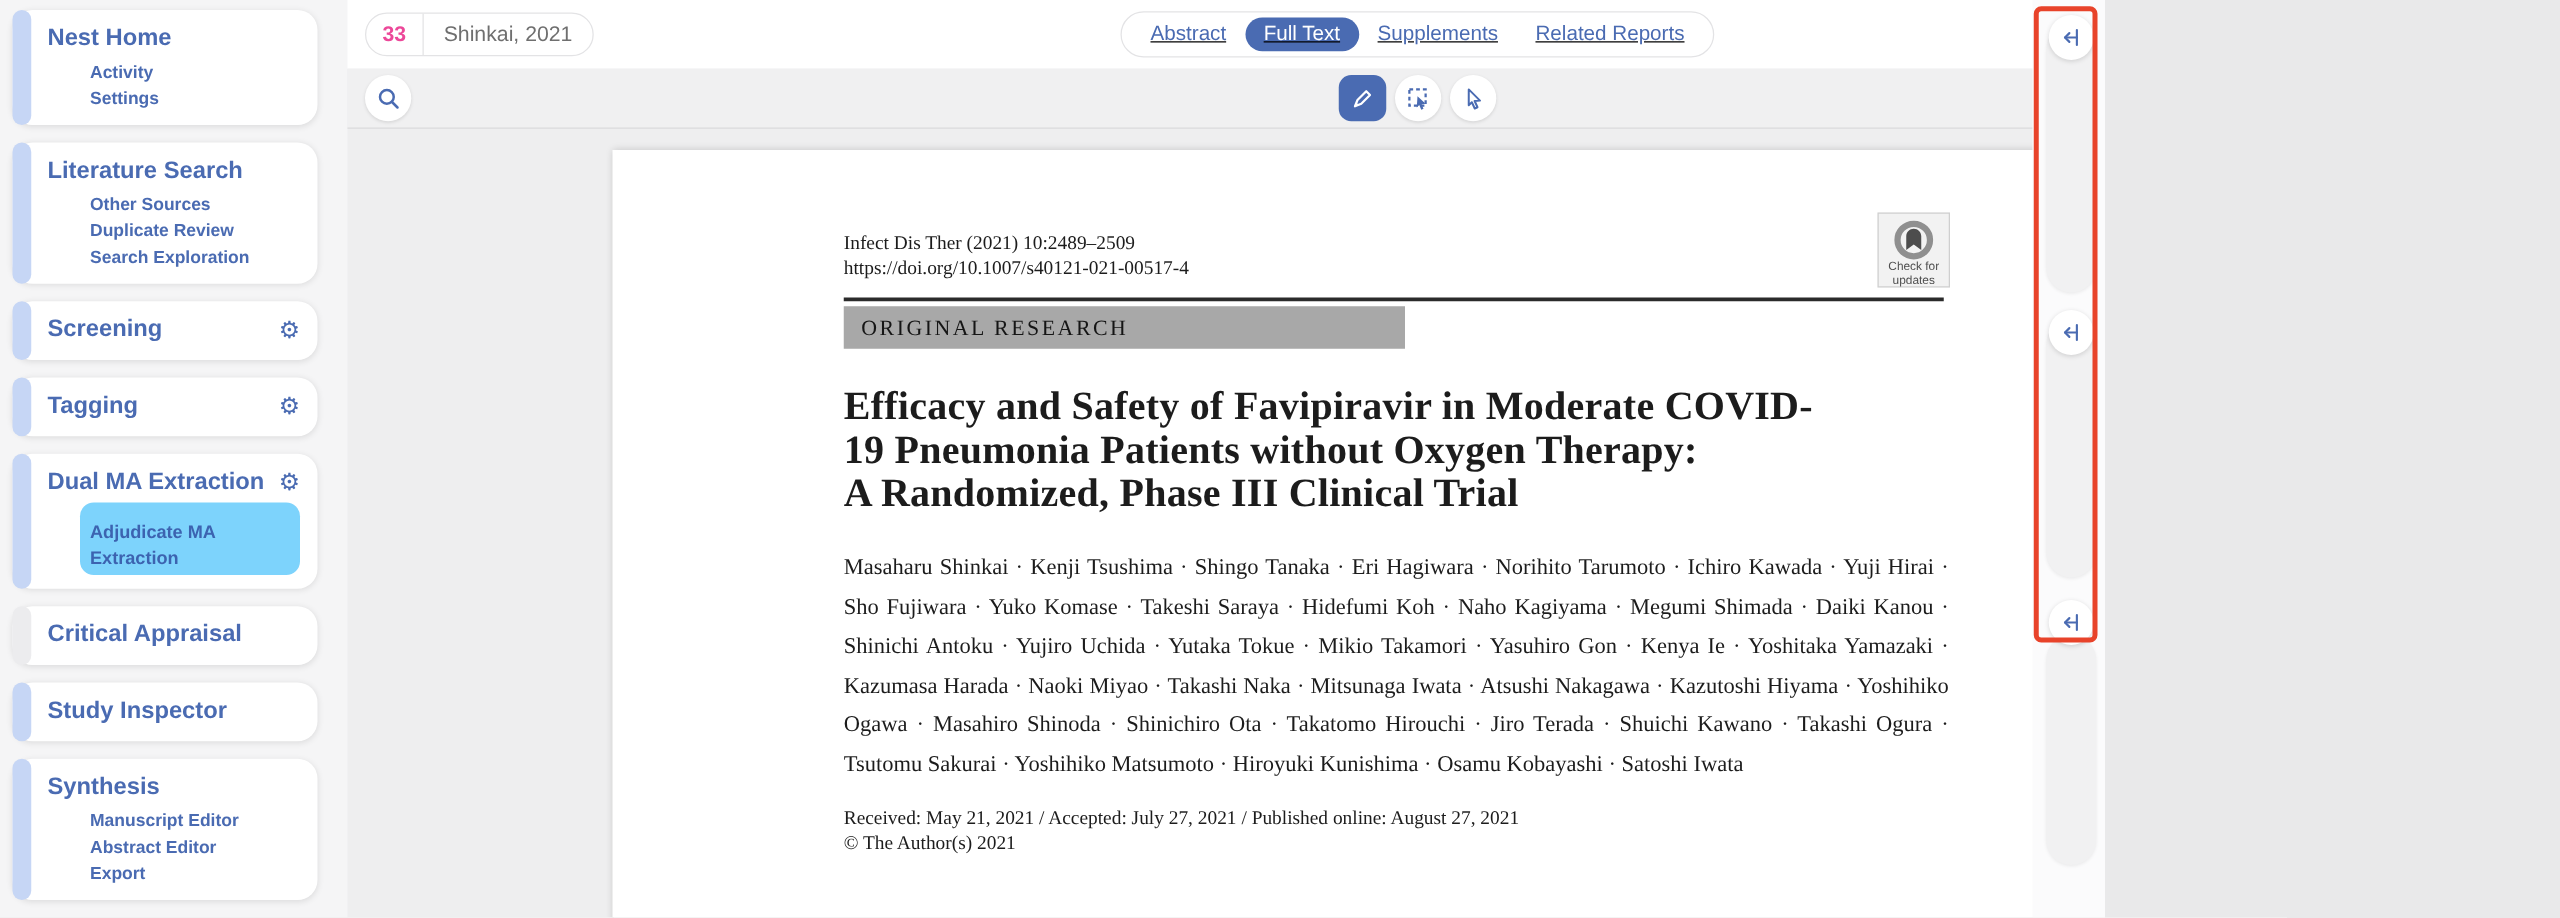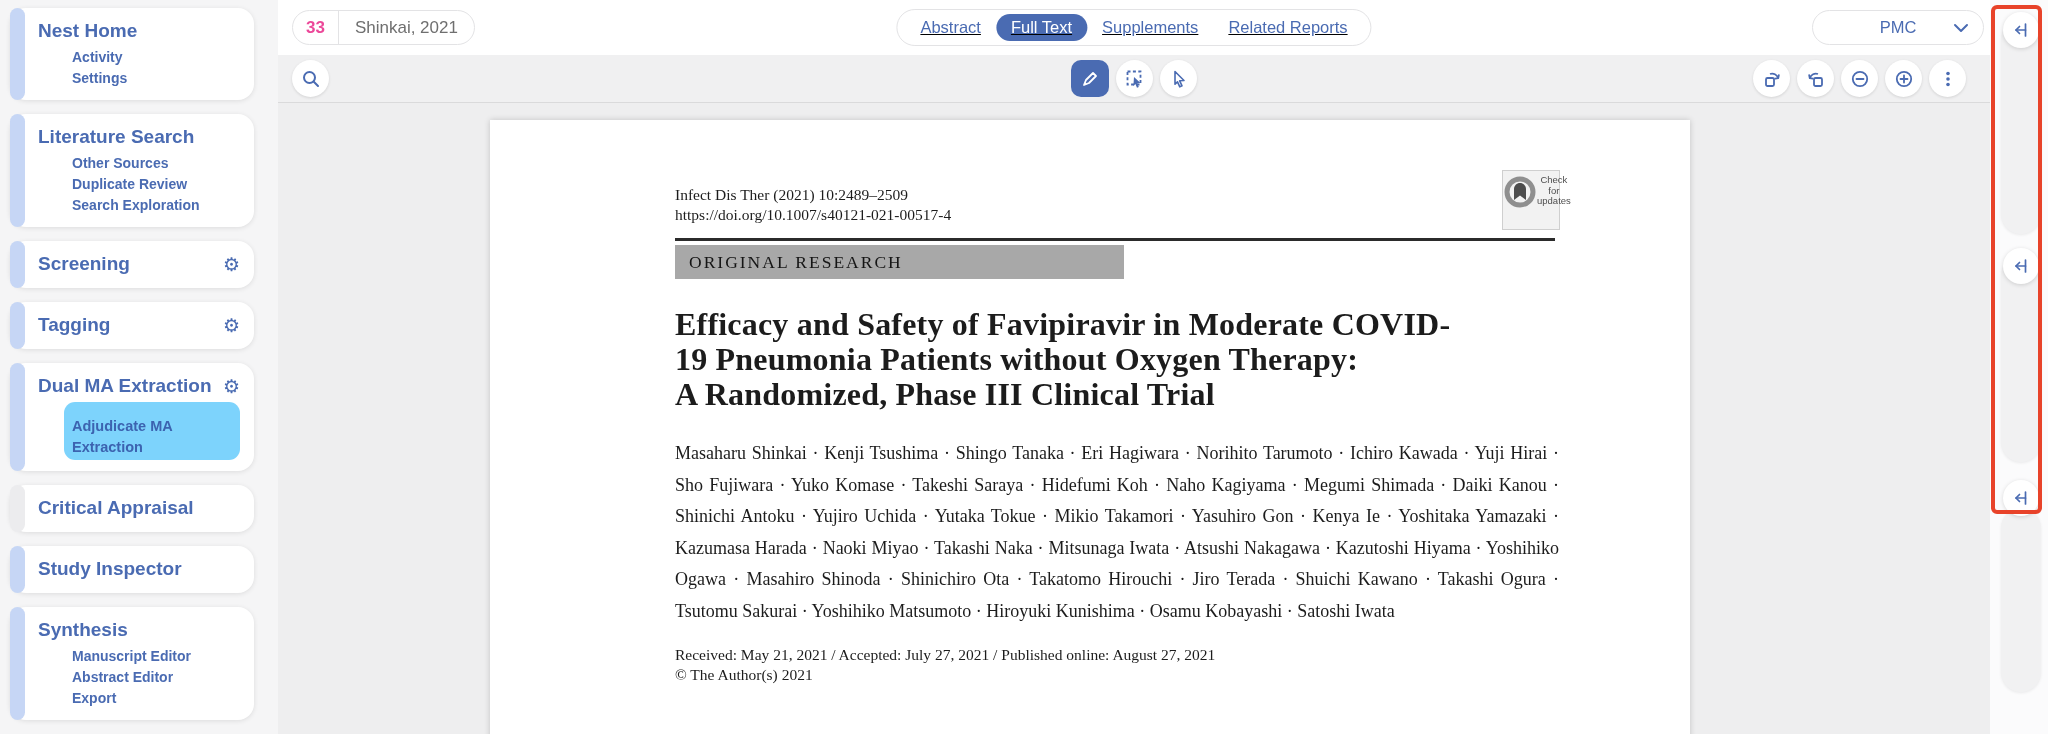--- a/index.html
+++ b/index.html
@@ -1,18 +1,18 @@
 <!DOCTYPE html>
 <html><head>
 <meta charset="utf-8">
 <style>
   * { margin:0; padding:0; box-sizing:border-box; }
   html,body { background:#e9e9ea; }
   #app {
-    position:relative; width:2048px; height:734px; overflow:hidden;
+    position:relative; width:1684px; height:734px; overflow:hidden;
     background:#f5f5f6; font-family:"Liberation Sans", sans-serif;
   }
 
   
   .sidebar { position:absolute; left:0; top:0; bottom:0; width:278px; background:#f5f5f6; padding:8px 0 0 10px; }
   .nav-card {
     position:relative; width:244px; background:#ffffff; border-radius:16px;
     box-shadow:0 1px 5px rgba(0,0,0,0.10); margin-bottom:14px;
     padding:10px 14px 11px 28px;
   }
@@ -75,22 +75,22 @@
   .page {
     position:absolute; left:212px; top:65px; width:1200px; height:700px; background:#ffffff;
     box-shadow:0 0 6px rgba(0,0,0,0.18);
     font-family:"Liberation Serif", serif; color:#1c1c1c;
     padding:65px 137px 0 185px;
   }
   .journal-line { font-size:15.5px; line-height:20px; }
   .doi-line { font-size:15.5px; line-height:20px; }
   .updates-badge {
     position:absolute; right:130px; top:50px; width:58px; height:60px;
-    background:#f2f2f2; border:1px solid #cfcfcf; display:flex; flex-direction:row;
-    justify-content:flex-start; padding-top:4px; cursor:pointer;
+    background:#f2f2f2; border:1px solid #cfcfcf; display:flex; flex-direction:column;
+    align-items:center; justify-content:flex-start; padding-top:4px; cursor:pointer;
   }
   .updates-text { font-family:"Liberation Sans", sans-serif; font-size:9.5px; line-height:10.5px; color:#4f4f4f; text-align:center; }
   .rule { margin-top:13px; height:3px; background:#2b2b2b; width:880px; }
   .section-bar {
     margin-top:4px; width:449px; height:34px; background:#a8a8a8;
     display:flex; align-items:center; padding-left:14px;
   }
   .section-label { font-size:17.5px; letter-spacing:2px; color:#151515; }
   .paper-title { margin-top:28px; font-size:32px; font-weight:bold; line-height:35px; letter-spacing:0.2px; }
   .authors { margin-top:26px; width:884px; font-size:18px; line-height:31.5px; text-align:justify; }

